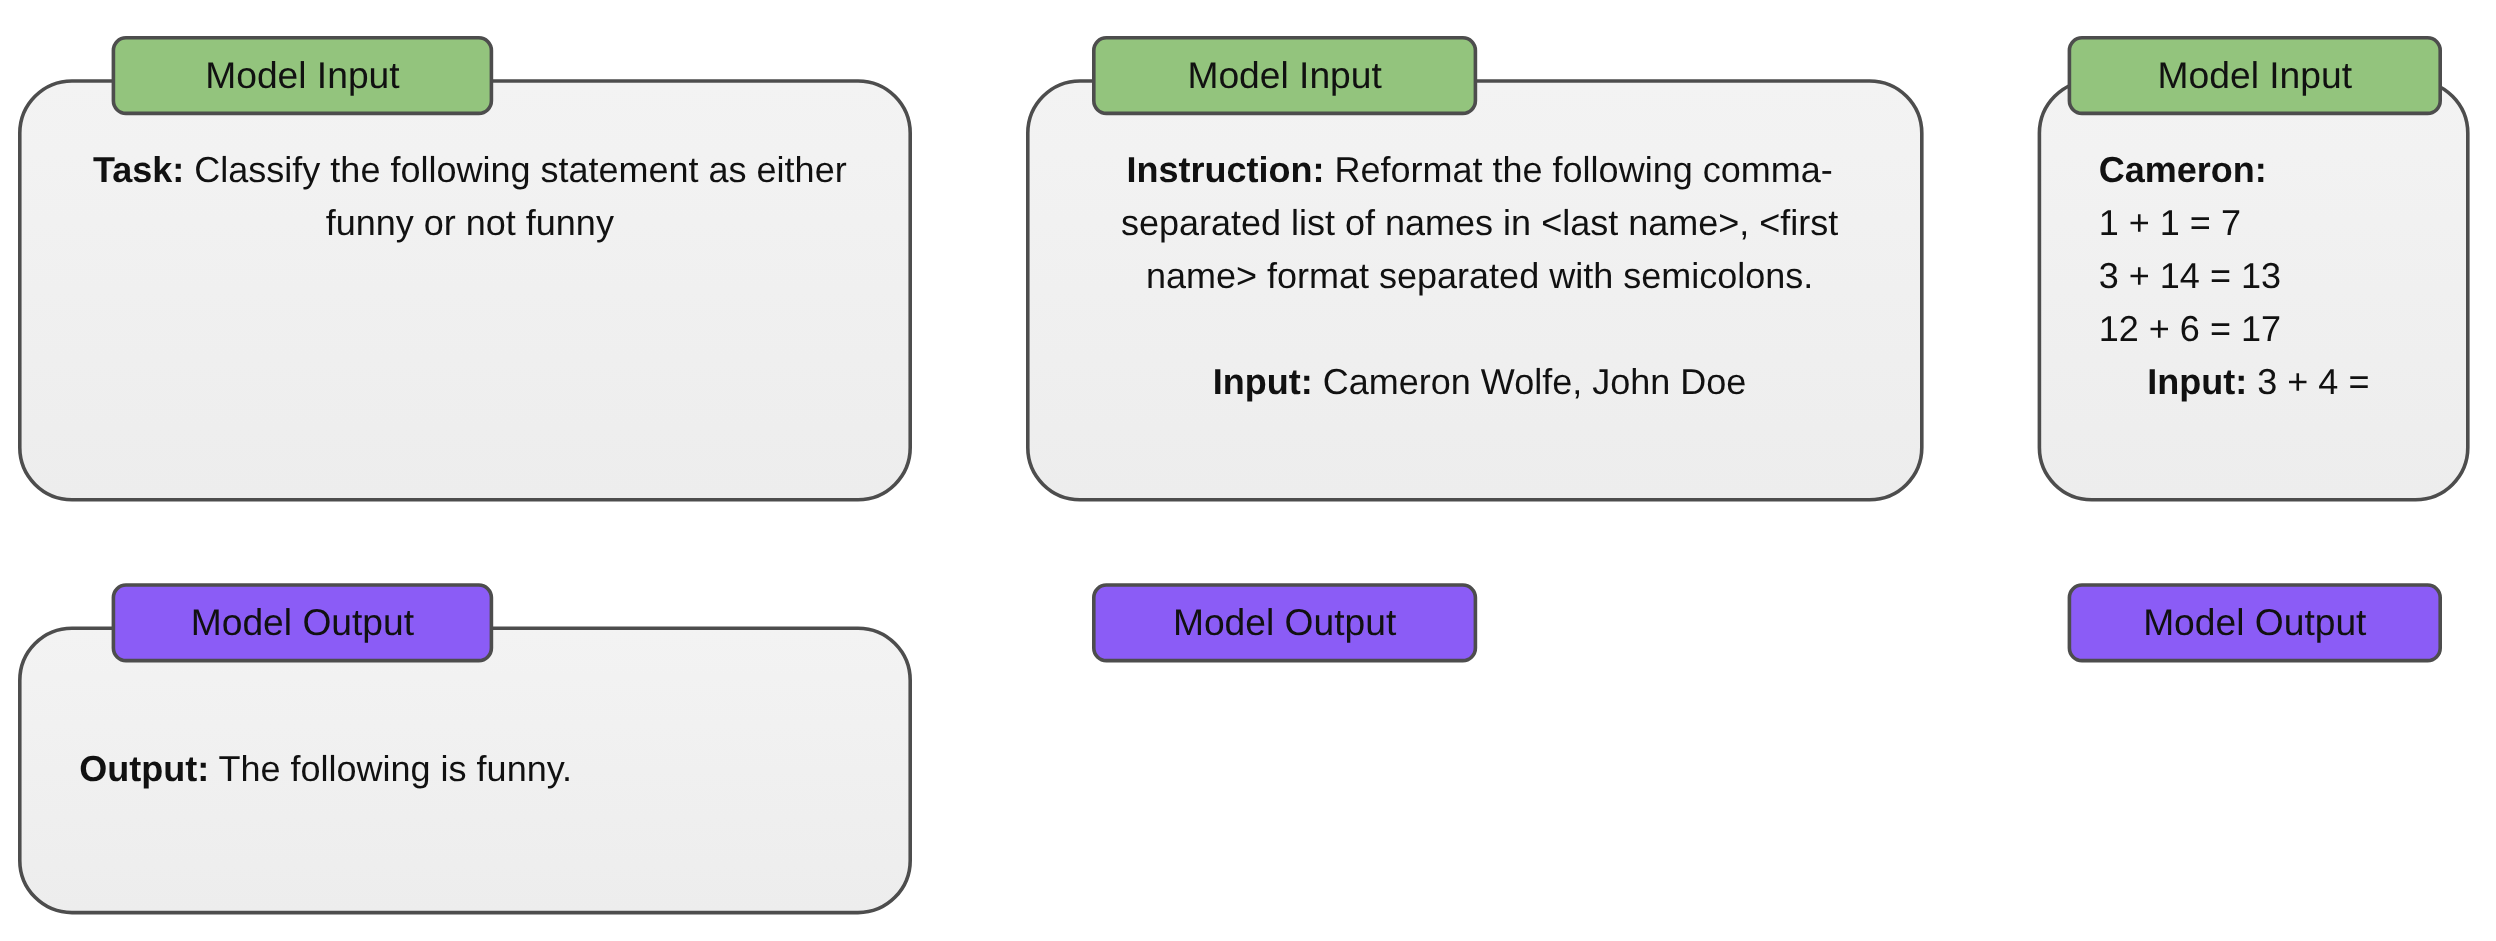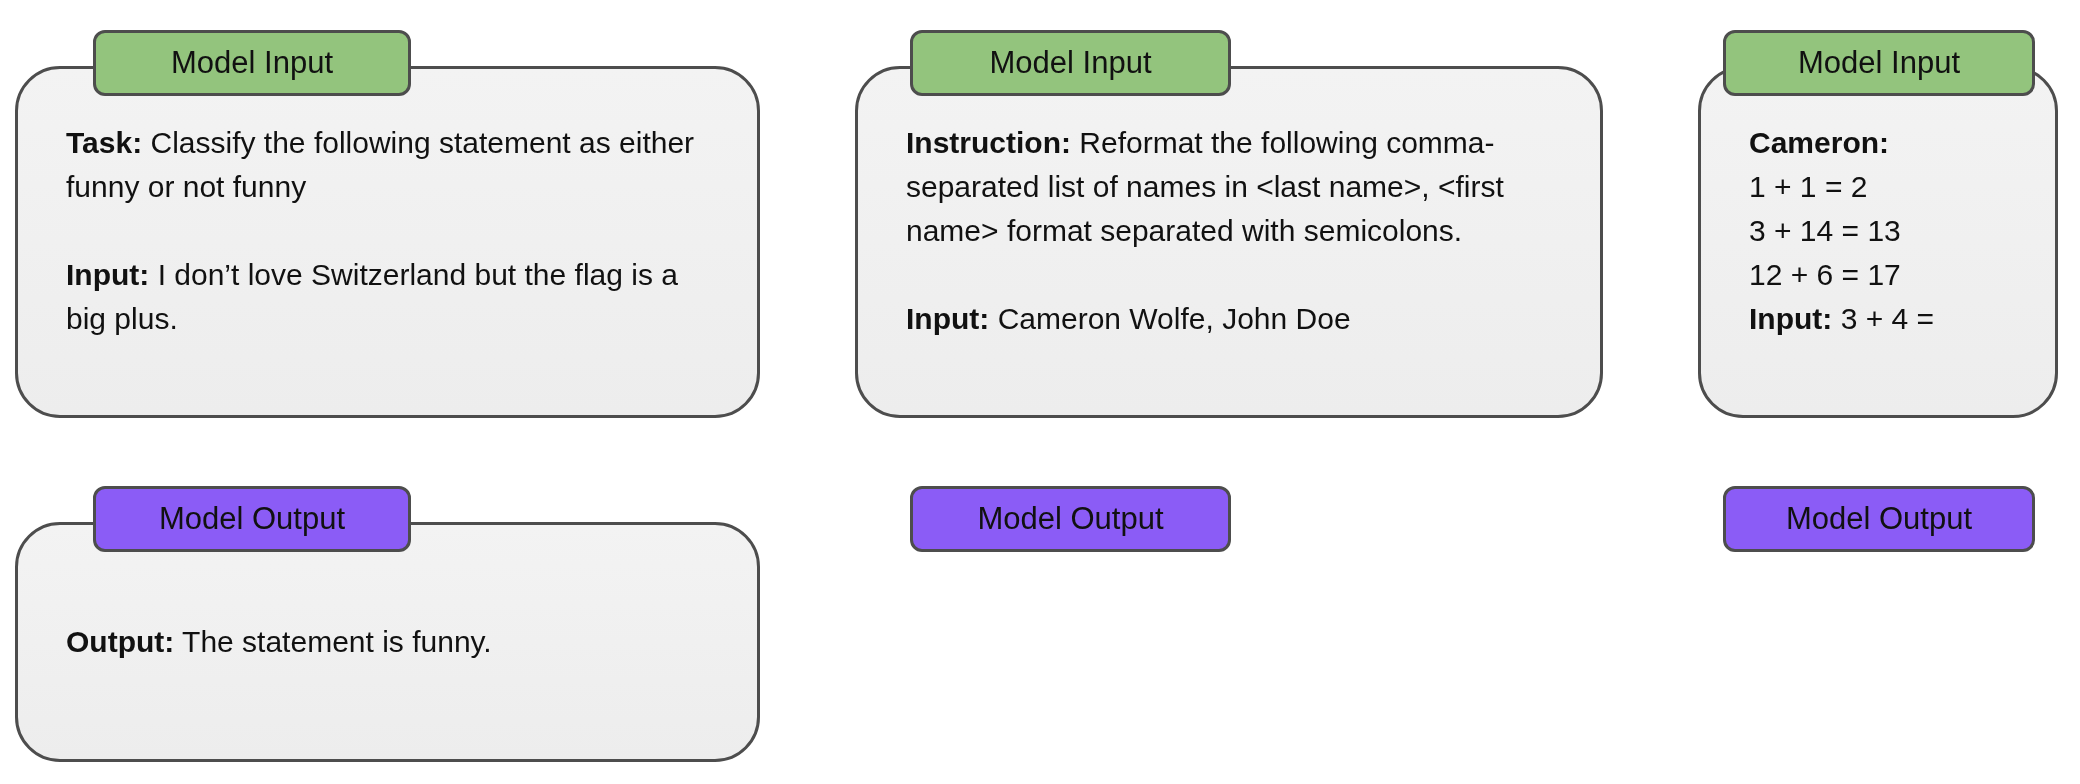--- a/index.html
+++ b/index.html
@@ -49,70 +49,69 @@
     font-size: 30px;
     line-height: 44px;
   }
   .card-input  { height: 352px; padding: 52px 40px 0 48px; }
   .card-output {
     height: 240px;
     padding: 0 40px 0 48px;
     display: flex;
     align-items: center;
   }
-  .para { margin: 0; }
+  .para { margin: 0; text-align: center; }
   .para + .para { margin-top: 44px; }
   .line { margin: 0; }
   b { font-weight: bold; }
 </style>
 </head>
 <body>
 
 <div class="canvas">
   <div class="grid">
 
     <section class="cell c1">
       <div class="tab tab-green">
         <span>Model Input</span>
       </div>
       <div class="card card-input">
         <p class="para"><b>Task:</b><span> Classify the following statement as either funny or not funny</span></p>
-        <p class="para"><b>Input:</b><span> I don’t love Switzerland but the flag is a big plus.</span></p>
       </div>
     </section>
 
     <section class="cell c2">
       <div class="tab tab-green">
         <span>Model Input</span>
       </div>
       <div class="card card-input">
         <p class="para"><b>Instruction:</b><span> Reformat the following comma-separated list of names in &lt;last name&gt;, &lt;first name&gt; format separated with semicolons.</span></p>
         <p class="para"><b>Input:</b><span> Cameron Wolfe, John Doe</span></p>
       </div>
     </section>
 
     <section class="cell c3">
       <div class="tab tab-green">
         <span>Model Input</span>
       </div>
       <div class="card card-input">
         <p class="line"><b>Cameron:</b></p>
-        <p class="line">1 + 1 = 2</p>
+        <p class="line">1 + 1 = 7</p>
         <p class="line">3 + 14 = 13</p>
         <p class="line">12 + 6 = 17</p>
         <p class="line para"><b>Input:</b><span> 3 + 4 =</span></p>
       </div>
     </section>
 
     <section class="cell c1">
       <div class="tab tab-orange">
         <span>Model Output</span>
       </div>
       <div class="card card-output">
-        <p class="para"><b>Output:</b><span> The statement is funny.</span></p>
+        <p class="para"><b>Output:</b><span> The following is funny.</span></p>
       </div>
     </section>
 
     <section class="cell c2">
       <div class="tab tab-orange">
         <span>Model Output</span>
       </div>
     </section>
 
     <section class="cell c3">

